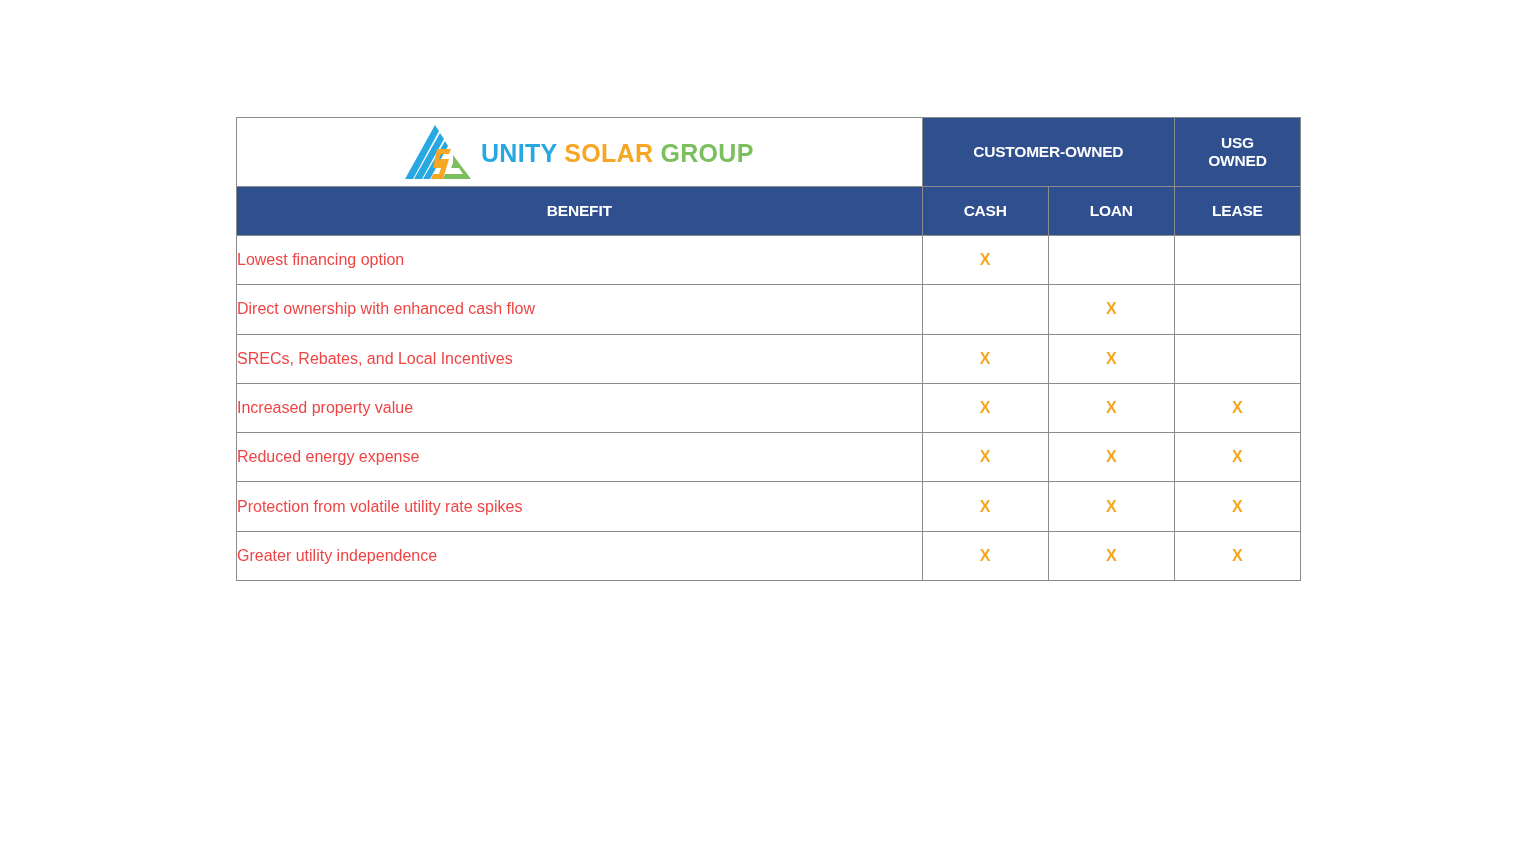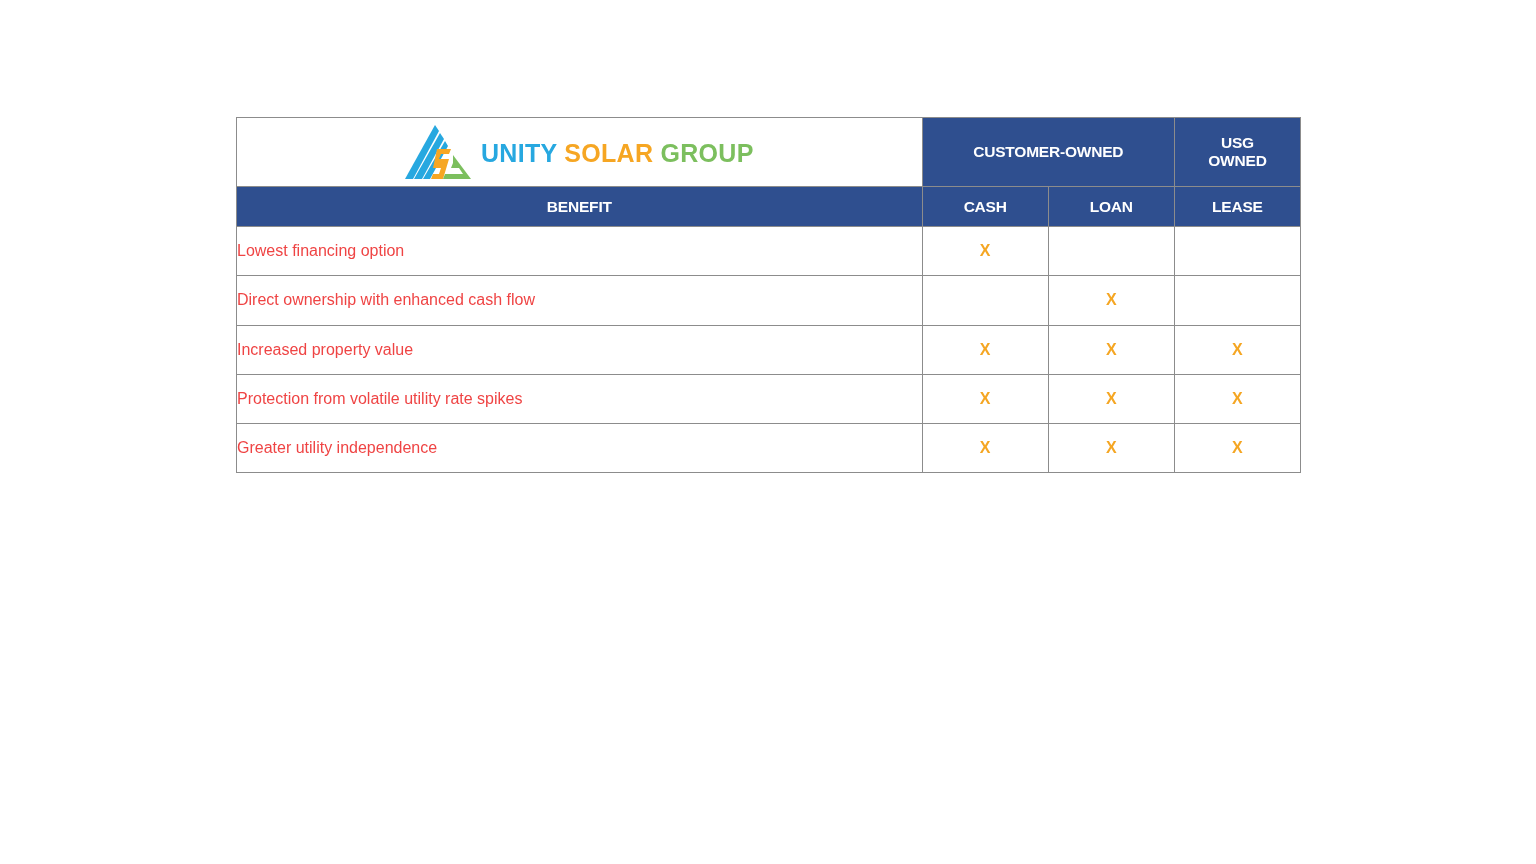--- a/index.html
+++ b/index.html
@@ -6,21 +6,21 @@
   body { width:1536px; height:864px; position:relative; font-family:"Liberation Sans", sans-serif; overflow:hidden; }
   table.cmp {
     position:absolute; left:236px; top:117px;
     width:1065px; border-collapse:collapse; table-layout:fixed;
   }
   table.cmp td, table.cmp th { border:1.5px solid #8c8c8c; padding:0; }
   col.c-benefit { width:685px; }
   col.c-opt { width:126px; }
   th.blue { background:#2f4f8f; color:#ffffff; font-weight:bold; font-size:15.5px; text-align:center; letter-spacing:-0.2px; }
   tr.h1 { height:69px; }
-  tr.h2 { height:40px; }
+  tr.h2 { height:49px; }
   tr.row { height:49.3px; }
   th.logo-cell { background:#ffffff; }
   .logo { display:flex; align-items:center; justify-content:center; gap:10px; height:100%; }
   .brand { font-size:25px; letter-spacing:0.3px; margin-top:2px; }
   .b-unity { color:#27a8e0; }
   .b-solar { color:#f6a623; }
   .b-group { color:#7cbf5e; }
   td.label { font-size:16px; color:#ef4444; padding-left:12px; text-align:left; }
   td.mark { text-align:center; color:#f5a623; font-weight:bold; font-size:16px; }
 </style>
@@ -66,21 +66,33 @@
     <td class="mark"></td>
     <td class="mark"></td>
   </tr>
   <tr class="row">
     <td class="label">Direct ownership with enhanced cash flow</td>
     <td class="mark"></td>
     <td class="mark">X</td>
     <td class="mark"></td>
   </tr>
   <tr class="row">
+    <td class="label">SRECs, Rebates, and Local Incentives</td>
+    <td class="mark">X</td>
+    <td class="mark">X</td>
+    <td class="mark"></td>
+  </tr>
+  <tr class="row">
     <td class="label">Increased property value</td>
+    <td class="mark">X</td>
+    <td class="mark">X</td>
+    <td class="mark">X</td>
+  </tr>
+  <tr class="row">
+    <td class="label">Reduced energy expense</td>
     <td class="mark">X</td>
     <td class="mark">X</td>
     <td class="mark">X</td>
   </tr>
   <tr class="row">
     <td class="label">Protection from volatile utility rate spikes</td>
     <td class="mark">X</td>
     <td class="mark">X</td>
     <td class="mark">X</td>
   </tr>

